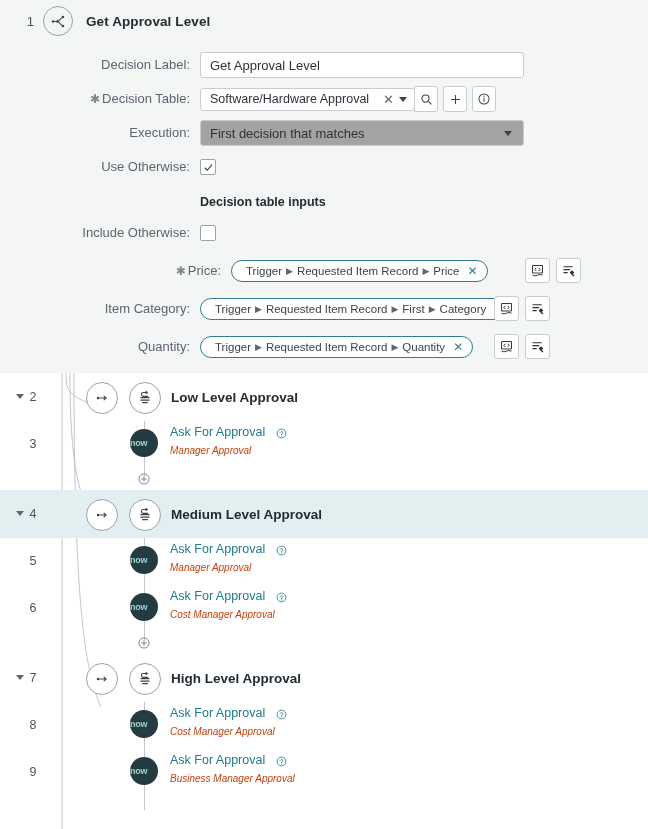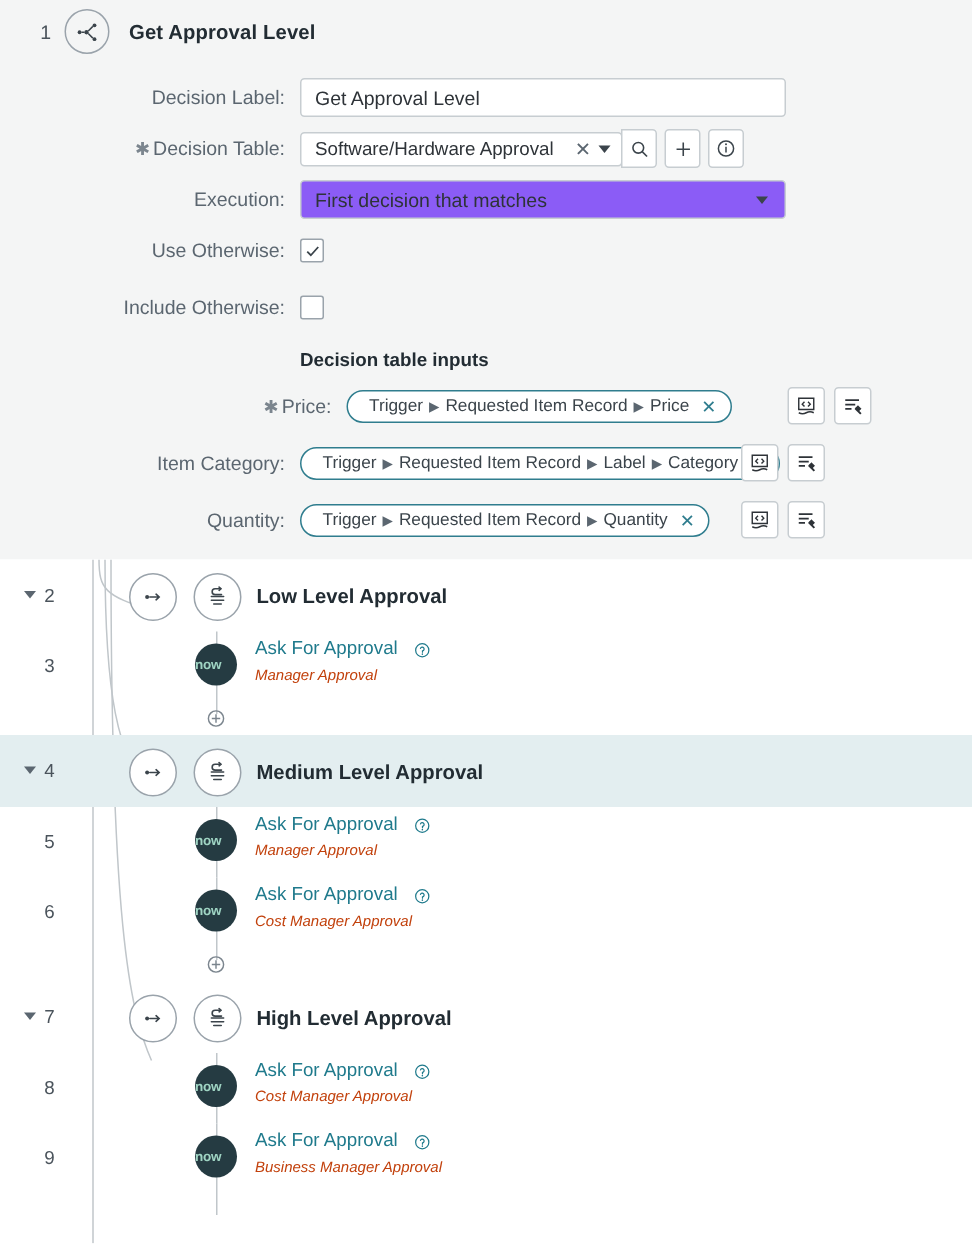--- a/index.html
+++ b/index.html
@@ -85,21 +85,21 @@
   }
   .sqbtn{
     width:24px;height:26px;box-sizing:border-box;
     border:1px solid #c7cdd1;border-radius:3px;background:#fff;
     display:flex;align-items:center;justify-content:center;
     margin-left:5px;cursor:pointer;
   }
   .sqbtn.first{margin-left:-1px;border-radius:0 3px 3px 0;}
   .selbox{
     width:324px;height:26px;box-sizing:border-box;
-    border:1px solid #c7cdd1;border-radius:3px;background:#8b5cf6;
+    border:1px solid #c7cdd1;border-radius:3px;background:#a3a3a3;
     display:flex;align-items:center;padding:0 9px;
     font-size:13px;color:#2e3338;
   }
   .selbox .stext{flex:1 1 auto;}
   .chk{
     width:16px;height:16px;box-sizing:border-box;
     border:1px solid #9aa3ab;border-radius:2px;background:#fff;
     display:flex;align-items:center;justify-content:center;
     margin-top:5px;cursor:pointer;
   }
@@ -275,31 +275,31 @@
       <div class="flabel">Use Otherwise:</div>
       <div class="fctl">
         <div class="chk">
           <svg width="11" height="11" viewBox="0 0 12 12" fill="none" stroke="#3b444b" stroke-width="1.3">
             <path d="M2 6.3 L4.6 8.9 L10 2.9"></path>
           </svg>
         </div>
       </div>
     </div>
 
+    <div class="frow" style="min-height:22px;margin-bottom:6px;">
+      <div class="flabel"></div>
+      <div class="fctl">
+        <div class="section-head">Decision table inputs</div>
+      </div>
+    </div>
+
     <div class="frow" style="min-height:30px;">
       <div class="flabel">Include Otherwise:</div>
       <div class="fctl">
         <div class="chk"></div>
-      </div>
-    </div>
-
-    <div class="frow" style="min-height:22px;margin-bottom:6px;">
-      <div class="flabel"></div>
-      <div class="fctl">
-        <div class="section-head">Decision table inputs</div>
       </div>
     </div>
 
     <div class="frow" style="min-height:30px;padding-left:31px;">
       <div class="flabel">
         <span class="req-star">✱</span><span>Price:</span>
       </div>
       <div class="fctl">
         <div class="pillwrap">
           <div class="pill">
@@ -332,21 +332,21 @@
 
     <div class="frow" style="min-height:30px;">
       <div class="flabel">Item Category:</div>
       <div class="fctl">
         <div class="pillwrap">
           <div class="pill">
             <span>Trigger</span>
             <span class="sep">▶</span>
             <span>Requested Item Record</span>
             <span class="sep">▶</span>
-            <span>Label</span>
+            <span>First</span>
             <span class="sep">▶</span>
             <span>Category</span>
             <span class="px">✕</span>
           </div>
         </div>
         <div class="pillbtns">
           <div class="pillbtn">
             <svg width="15" height="15" viewBox="0 0 18 18" fill="none" stroke="#2e3338" stroke-width="1.15">
               <path d="M3 3 H15 V12 H3 Z"></path>
               <path d="M7.6 5.8 L5.8 7.7 L7.6 9.6 M10.4 5.8 L12.2 7.7 L10.4 9.6"></path>

